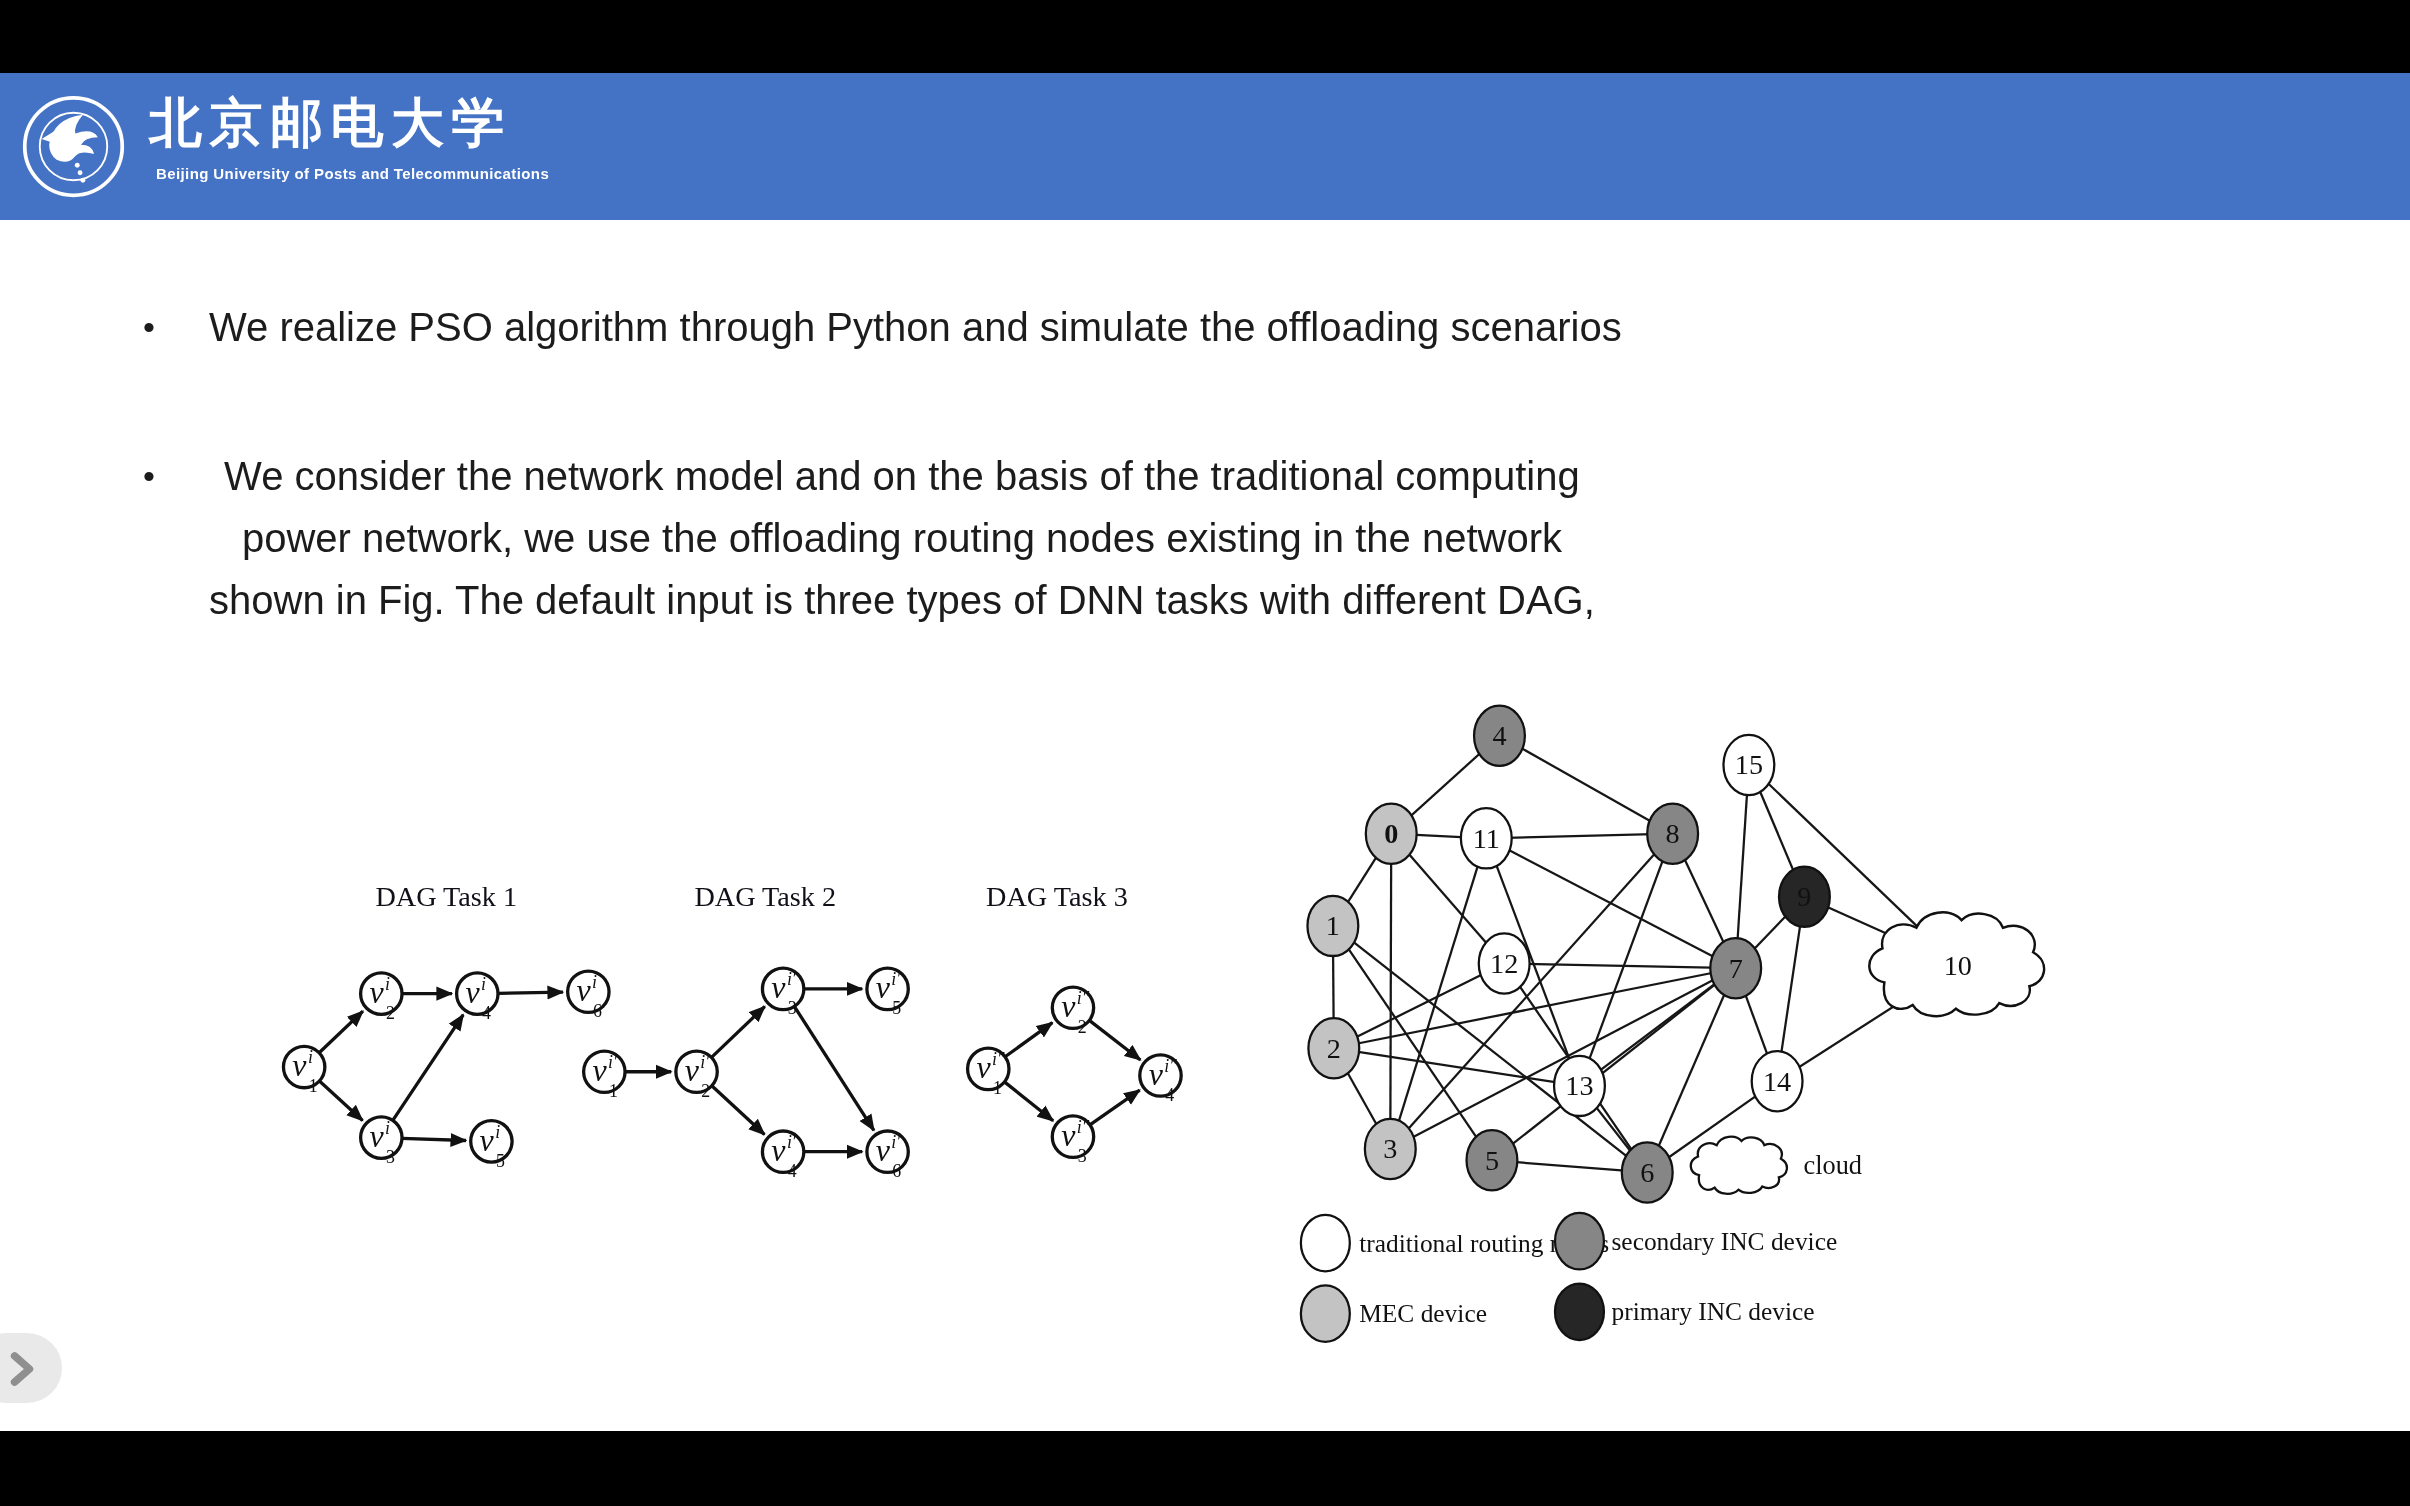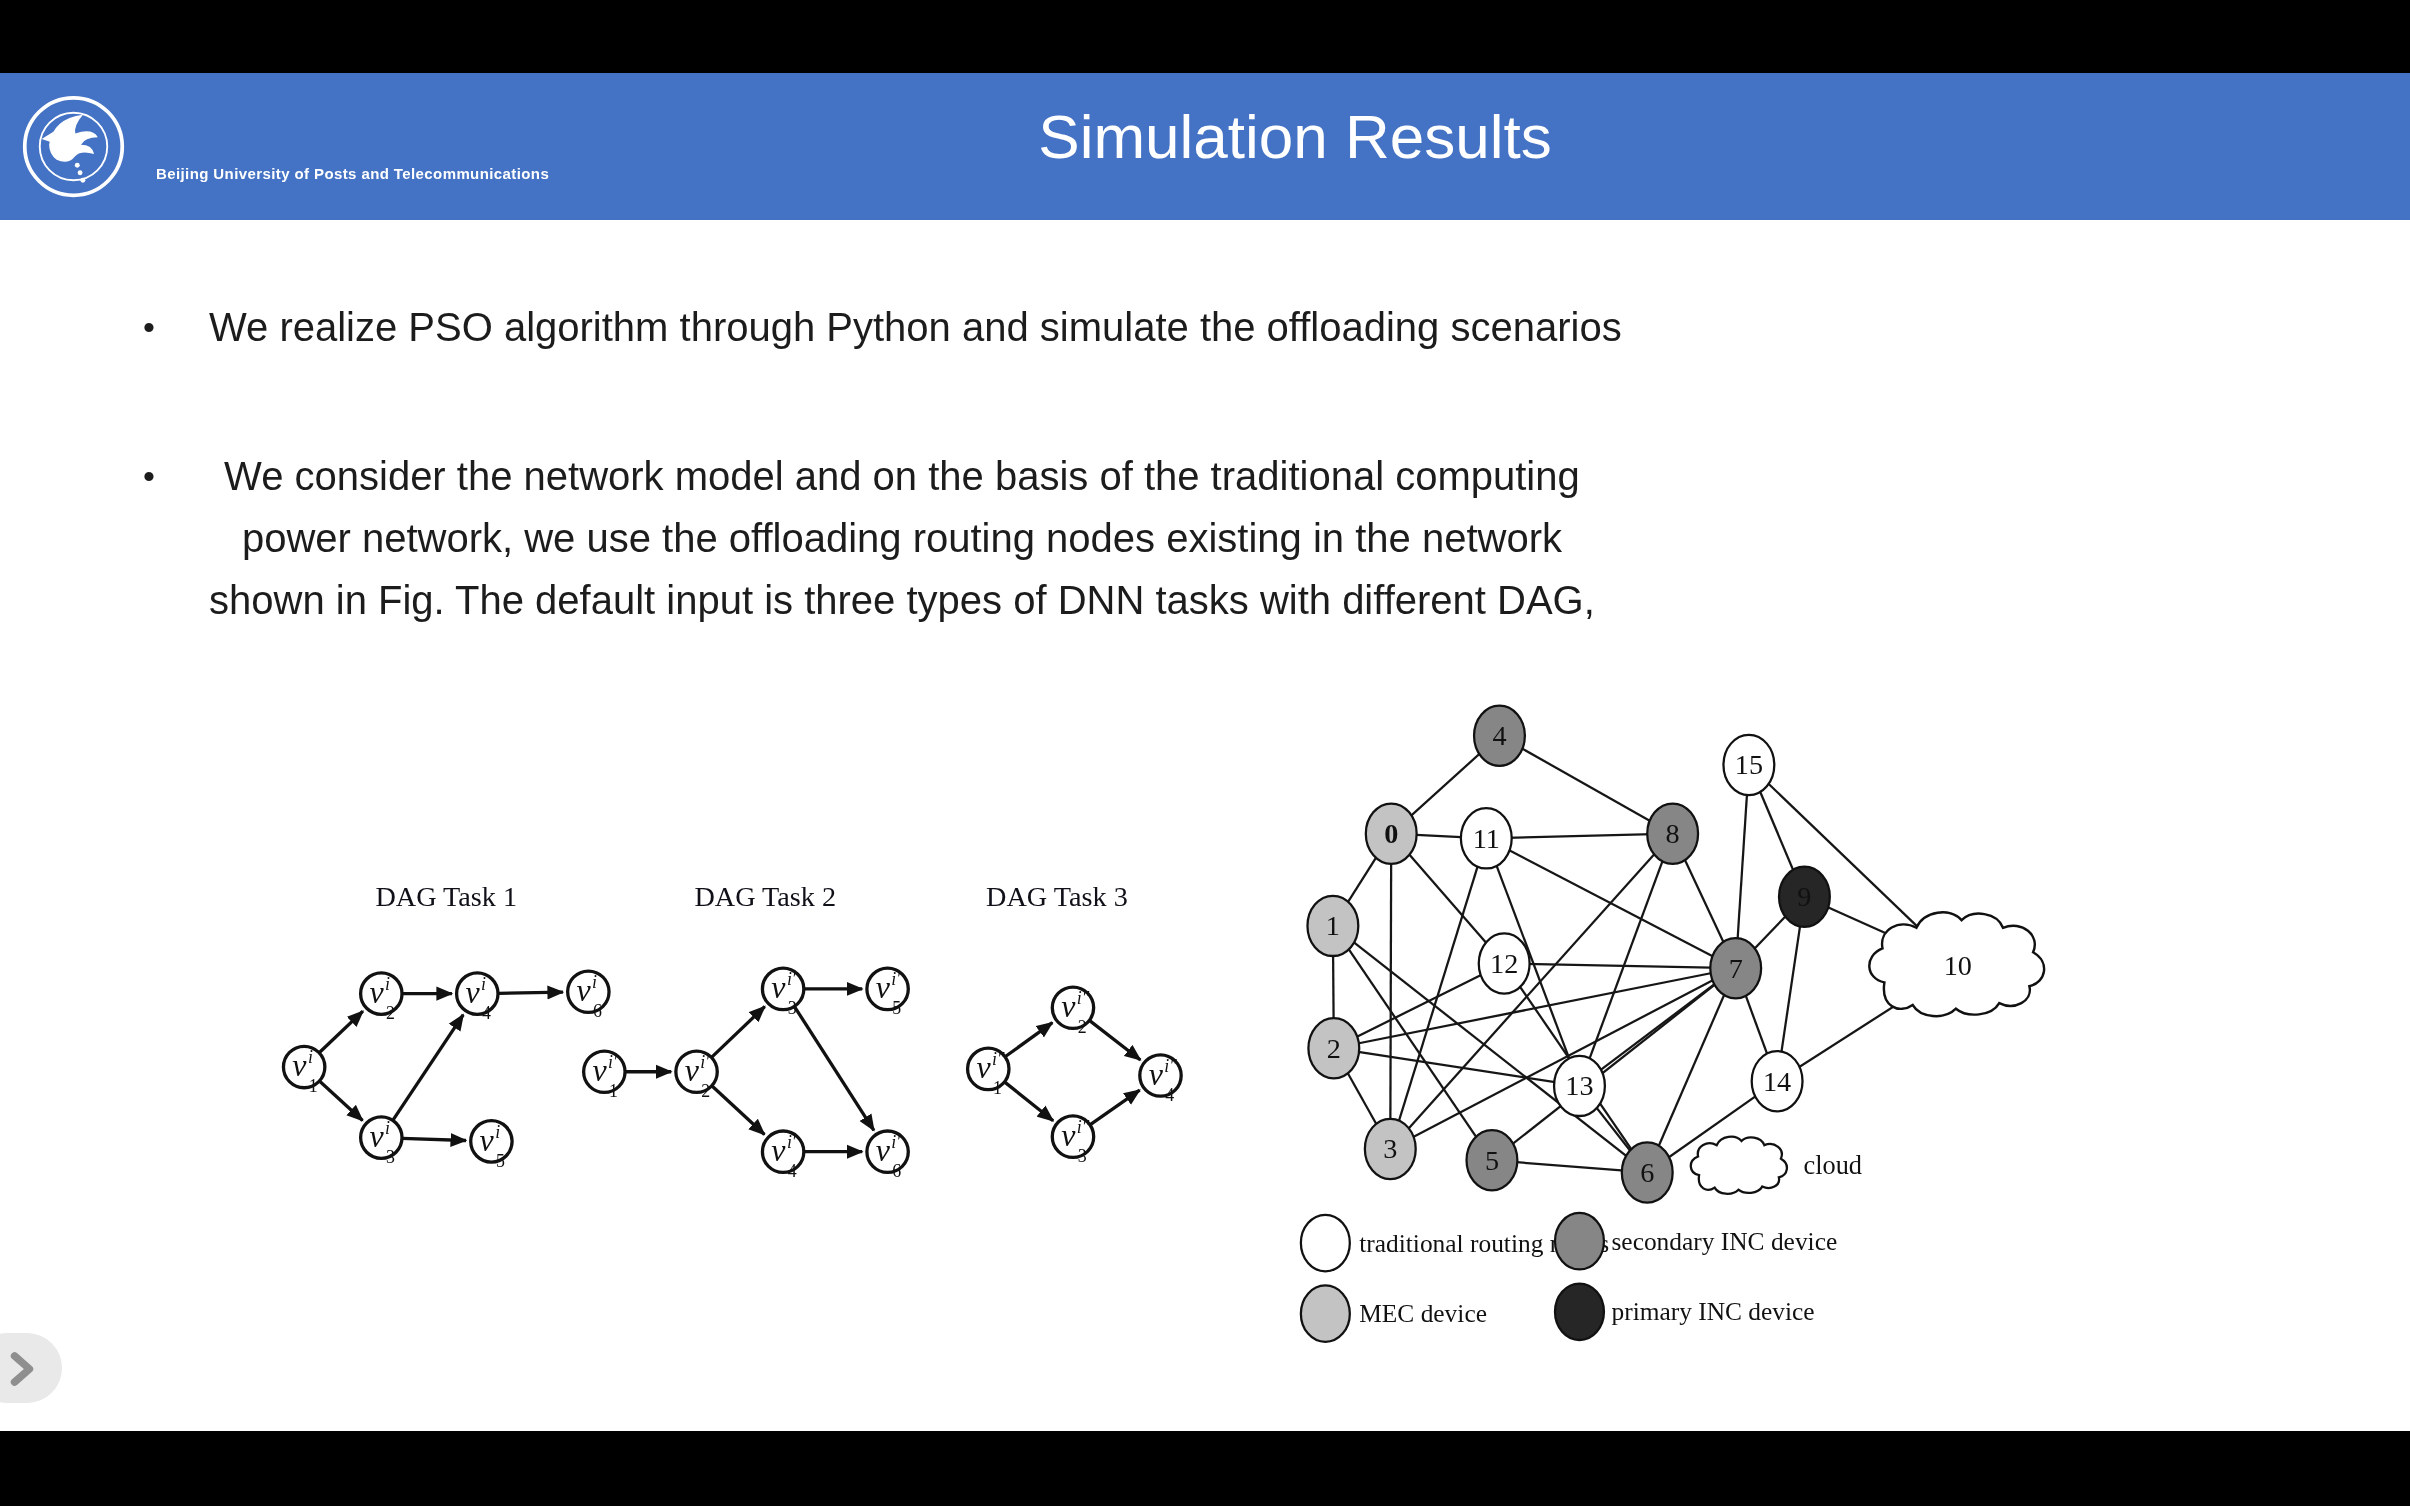--- a/index.html
+++ b/index.html
@@ -34,22 +34,22 @@
 <div class="header">
   <svg class="seal" viewBox="0 0 112 128">
     <circle cx="56" cy="64" r="52" fill="none" stroke="#ffffff" stroke-width="4"></circle>
     <circle cx="56" cy="64" r="36" fill="none" stroke="#ffffff" stroke-width="2"></circle>
     <path d="M30,62 Q34,34 66,30 Q56,42 58,50 Q76,44 82,54 Q68,54 64,62 Q76,62 78,72 Q64,68 58,74 Q50,84 38,78 Q30,72 30,62 Z" fill="#ffffff"></path>
     <path d="M22,56 L38,46 L34,60 Z" fill="#ffffff"></path>
     <circle cx="60" cy="84" r="2.6" fill="#ffffff"></circle>
     <circle cx="63" cy="92" r="2.6" fill="#ffffff"></circle>
     <circle cx="66" cy="100" r="2.6" fill="#ffffff"></circle>
   </svg>
+  <div class="cn-name">北京邮电大学</div>
   <div class="en-name">Beijing University of Posts and Telecommunications</div>
-  <div class="slide-title">Simulation Results</div>
 </div>
 
 <div class="bullets">
     <div class="bullet">
       <span class="dot">•</span>
       <div class="lines">
         <div>We realize PSO algorithm through Python and simulate the offloading scenarios</div>
       </div>
     </div>
     <div class="bullet">

